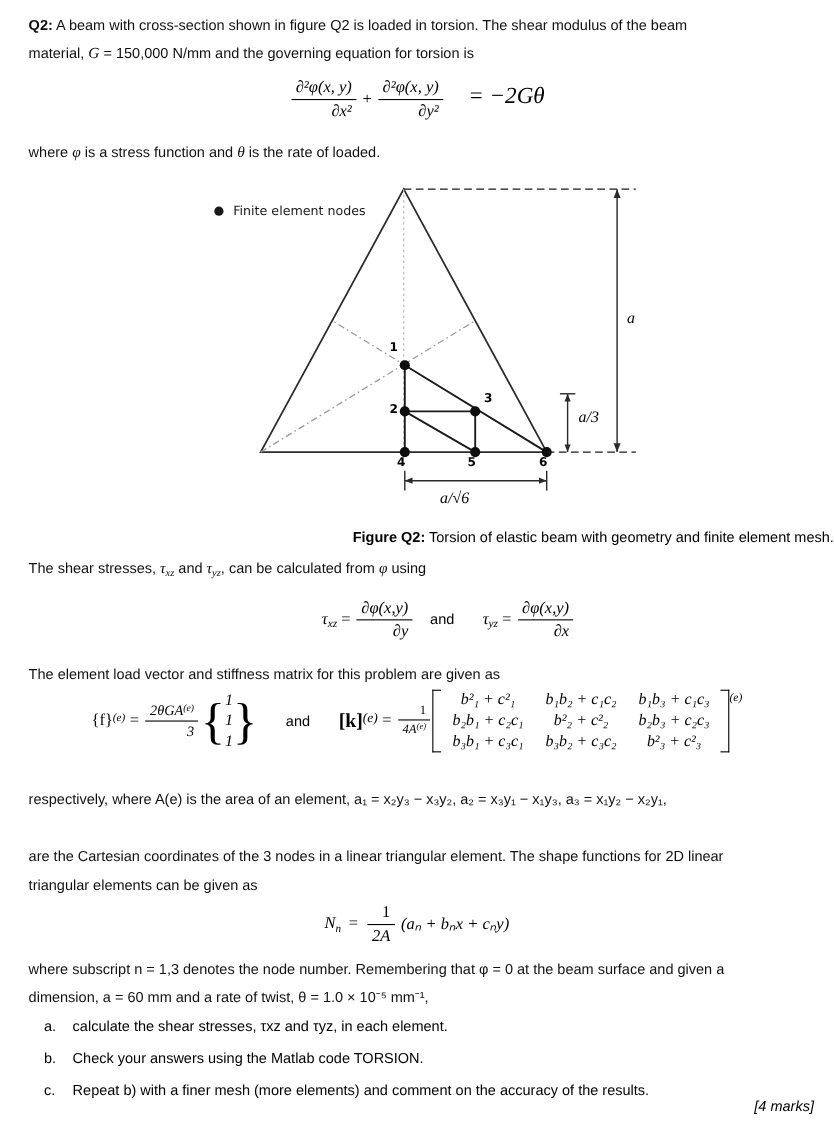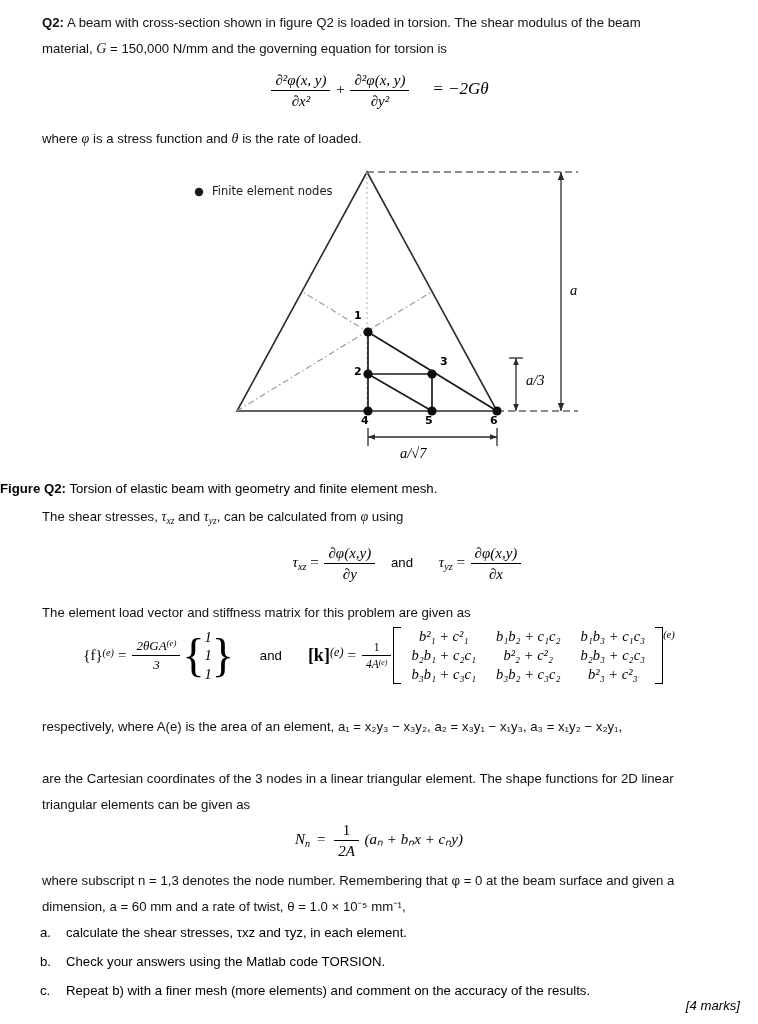--- a/index.html
+++ b/index.html
@@ -22,21 +22,20 @@
     padding: 0;
     box-sizing: border-box;
   }
   .body-text {
     position: absolute;
     font-size: 13.2px;
     line-height: 26px;
     color: #111;
     text-align: justify;
     text-justify: inter-word;
-    margin-left: 16px;
   }
   .mathvar {
     font-family: "Liberation Serif", serif;
     font-style: italic;
     font-size: 14px;
   }
   sub {
     font-size: 0.68em;
     vertical-align: -0.28em;
   }
@@ -46,21 +45,21 @@
   }
   .eq {
     position: absolute;
     font-family: "Liberation Serif", serif;
     text-align: center;
   }
   
   .frac {
     display: inline-block;
     vertical-align: middle;
-    text-align: center;
+    text-align: right;
     line-height: 1.12;
     margin: 0 2px;
   }
   .frac .num {
     display: block;
     padding: 0 4px 1px 4px;
     border-bottom: 1.2px solid #000;
   }
   .frac .den {
     display: block;
@@ -95,21 +94,21 @@
     position: absolute;
     font-family: "Liberation Serif", serif;
     font-style: italic;
     font-size: 14.5px;
     color: #000;
     white-space: nowrap;
   }
   .fig-caption {
     position: absolute;
     width: 758px;
-    text-align: left;
+    text-align: right;
     font-size: 13.2px;
   }
   .fig-caption b { font-weight: bold; }
   .brk {
     display: inline-block;
     vertical-align: middle;
     width: 7px;
     align-self: stretch;
   }
   .brk-l {
@@ -193,21 +192,21 @@
   <div class="eq" style="left:0; top:72px; width:758px; font-size:15px;">
     <span class="frac">
       <span class="num it">∂²φ(x, y)</span>
       <span class="den it">∂x²</span>
     </span>
     <span class="up" style="font-size:15px;">+</span>
     <span class="frac">
       <span class="num it">∂²φ(x, y)</span>
       <span class="den it">∂y²</span>
     </span>
-    <span class="it" style="font-size:17px; margin-left:17px;font-style:italic;">= −2Gθ</span>
+    <span class="it" style="font-size:21px; margin-left:17px;font-style:italic;">= −2Gθ</span>
   </div>
 
   <div class="body-text" style="left:26px; top:126px; width:706px;">
     <span>where</span>
     <span class="mathvar">φ</span>
     <span>is a stress function and</span>
     <span class="mathvar">θ</span>
     <span>is the rate of loaded.</span>
   </div>
 
@@ -261,21 +260,21 @@
     <div class="node-label" style="left:354px; top:149px;">1</div>
     <div class="node-label" style="left:354px; top:205px;">2</div>
     <div class="node-label" style="left:440px; top:195px;">3</div>
     <div class="node-label" style="left:361px; top:254px;">4</div>
     <div class="node-label" style="left:425px; top:254px;">5</div>
     <div class="node-label" style="left:490px; top:254px;">6</div>
 
     
     <div class="dim-label" style="left:570px; top:122px;">a</div>
     <div class="dim-label" style="left:526px; top:212px;">a/3</div>
-    <div class="dim-label" style="left:400px; top:285px;">a/√7</div>
+    <div class="dim-label" style="left:400px; top:285px;">a/√6</div>
   </div>
 
   <div class="fig-caption" style="top:481px;">
     <b>Figure Q2:</b><span> Torsion of elastic beam with geometry and finite element mesh.</span>
   </div>
 
   <div class="body-text" style="left:26px; top:504px; width:706px;">
     <span>The shear stresses,</span>
     <span class="mathvar"><span>τ</span><sub>xz</sub></span>
     <span>and</span>

